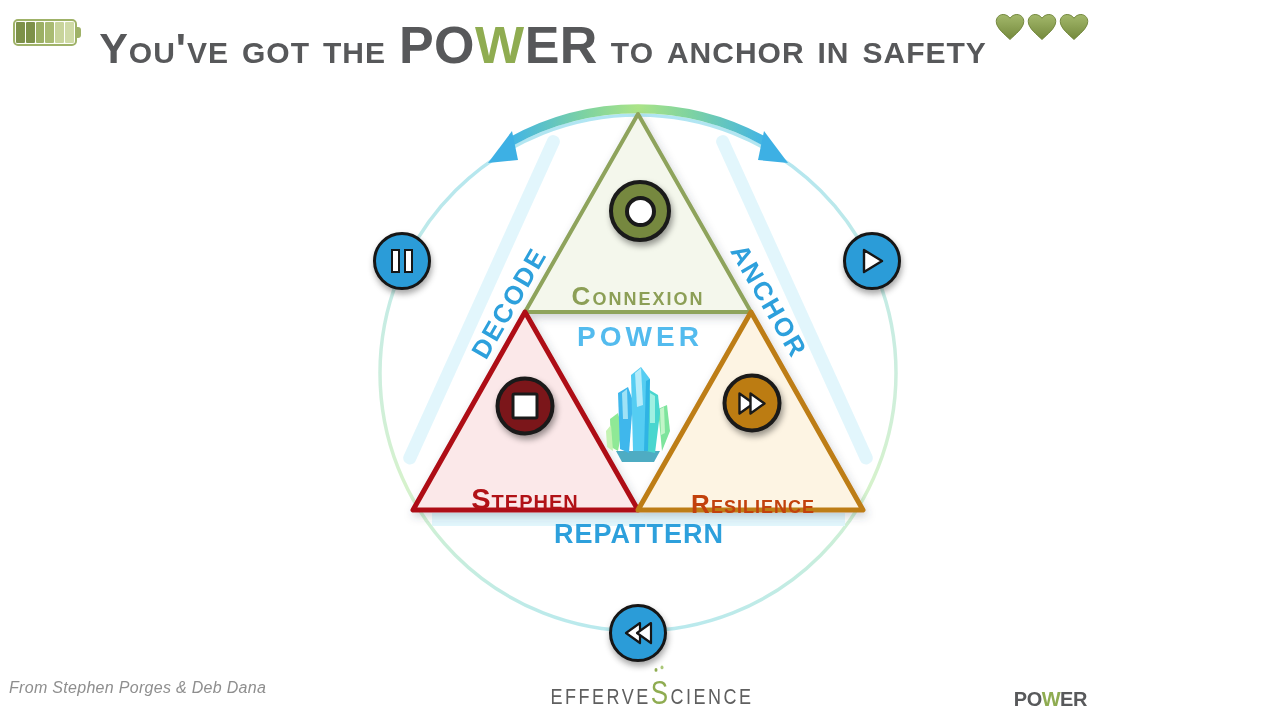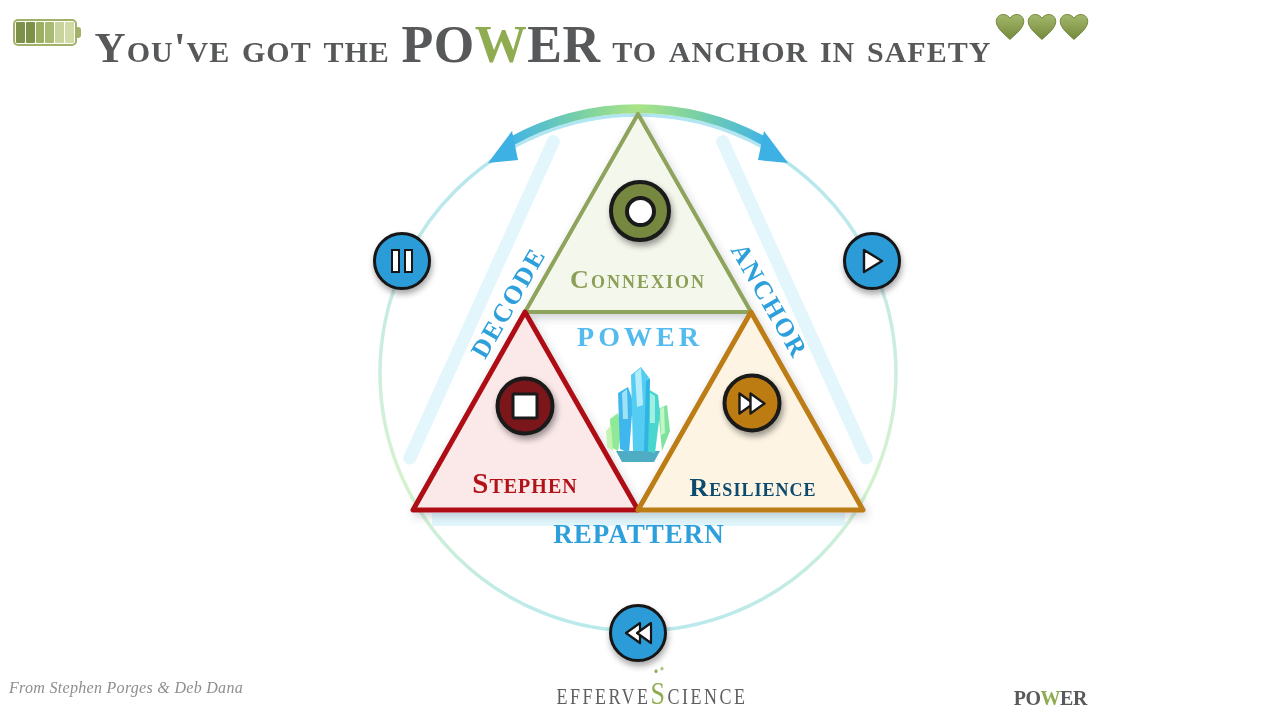--- a/index.html
+++ b/index.html
@@ -1,18 +1,18 @@
 <!DOCTYPE html>
 <html><head>
 <meta charset="utf-8">
 <style>
   html,body{margin:0;padding:0;background:#ffffff;}
   .slide{
     position:relative;width:1102px;height:720px;background:#ffffff;overflow:hidden;
-    font-family:Liberation Serif, serif;
+    font-family:Liberation Sans, sans-serif;
     border-radius:12px;
   }
 
   
   .title-bar{
     position:absolute;top:16px;left:92px;right:108px;text-align:center;
     font-variant:small-caps;font-weight:bold;color:#57585a;font-size:43px;
     letter-spacing:1px;line-height:58px;white-space:nowrap;
   }
   .title-power{font-size:52px;letter-spacing:0.5px;}
@@ -26,24 +26,24 @@
   .battery-segment{flex:1;border-radius:1px;}
   .battery-cap{width:4px;height:11px;background:#9fb268;border-radius:0 3px 3px 0;}
 
   .hearts{position:absolute;right:13px;top:13px;display:flex;gap:2px;}
 
   
   .lbl{
     position:absolute;transform:translate(-50%,-50%);
     font-weight:bold;white-space:nowrap;line-height:1;
   }
-  .sc{font-variant:small-caps;}
+  .sc{font-variant:small-caps;margin-top:16px;}
   #lbl-connexion{left:638px;top:280px;font-size:26px;color:#8c9f56;letter-spacing:2px;}
   #lbl-safety{left:525px;top:483px;font-size:29px;color:#b11217;letter-spacing:1px;}
-  #lbl-resilience{left:753px;top:488px;font-size:26px;color:#0c4a6e;letter-spacing:1px;}
+  #lbl-resilience{left:753px;top:488px;font-size:26px;color:#c2410c;letter-spacing:1px;}
   #lbl-power{left:640px;top:337px;font-size:28px;color:#53bbee;letter-spacing:4px;}
   #lbl-repattern{left:639px;top:534px;font-size:27px;color:#2da0dc;letter-spacing:1px;}
   #lbl-decode{left:509px;top:303px;font-size:26px;color:#2da0dc;letter-spacing:2px;
     transform:translate(-50%,-50%) rotate(-60deg);}
   #lbl-anchor{left:769px;top:301px;font-size:26px;color:#2da0dc;letter-spacing:2px;
     transform:translate(-50%,-50%) rotate(60deg);}
 
   
   .media-btn{
     position:absolute;width:52px;height:52px;border-radius:50%;

